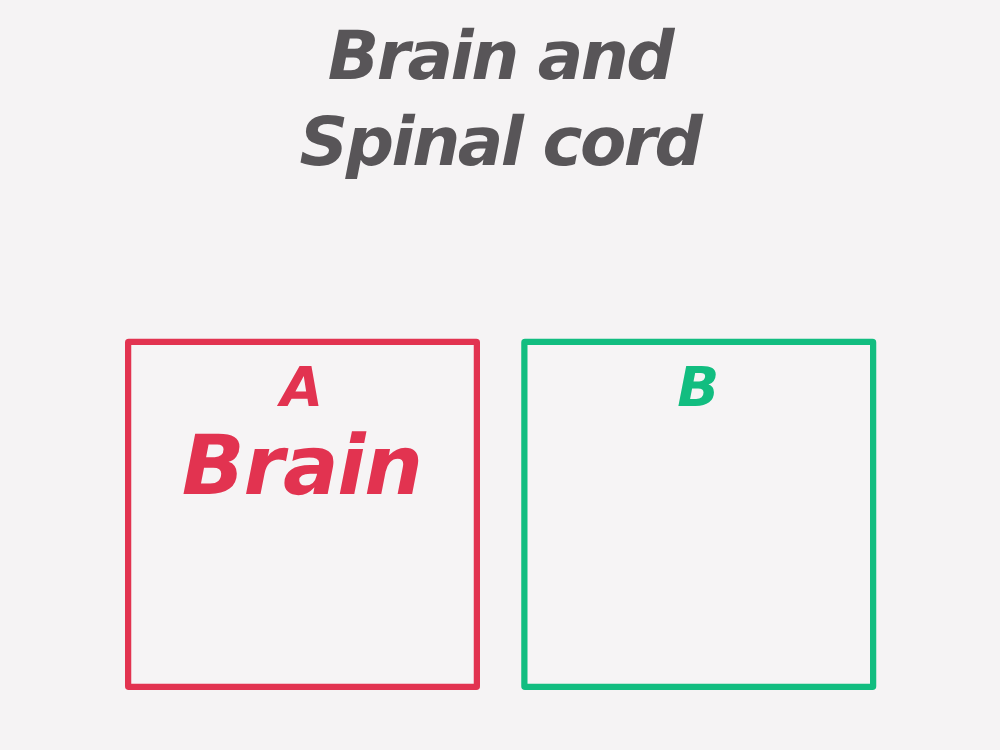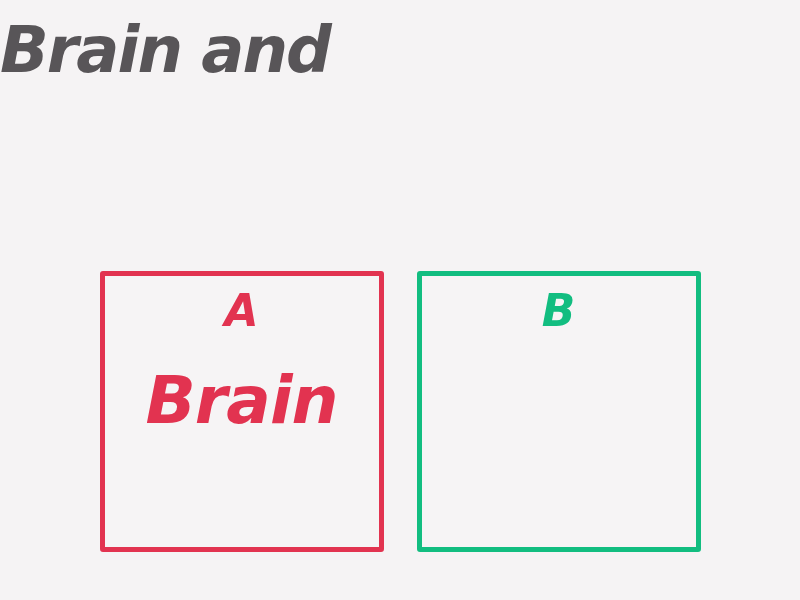--- a/index.html
+++ b/index.html
@@ -12,24 +12,24 @@
     position: relative;
     overflow: hidden;
     background: #f5f3f4;
     font-family: "DejaVu Sans", sans-serif;
   }
   .quiz-title {
     position: absolute;
     top: 10px;
     left: 0;
     right: 0;
-    text-align: left;
+    text-align: center;
     font-style: italic;
     font-weight: 700;
-    font-size: 64px;
+    font-size: 54px;
     line-height: 1.28;
     letter-spacing: -2px;
     color: #585558;
     user-select: none;
   }
   .options-row {
     position: absolute;
     top: 271px;
     left: 0;
     right: 0;
@@ -50,31 +50,31 @@
     cursor: pointer;
     font-style: italic;
     font-weight: 700;
   }
   .option-label {
     margin-top: 10px;
     font-size: 44px;
     line-height: 1.15;
   }
   .option-text {
-    margin-top: 28px;
     font-size: 66px;
     line-height: 1.1;
     letter-spacing: -1px;
   }
 </style>
 </head>
 <body style="background: rgb(245, 243, 244);">
 
 <div class="quiz-title" style="color: rgb(88, 85, 88);">
   <div>Brain and</div>
+  <div>Spinal cord</div>
 </div>
 
 <div class="options-row">
   <div class="option-box" style="color: rgb(226, 51, 80); border-color: rgb(226, 51, 80);">
     <div class="option-label">A</div>
     <div class="option-text">Brain</div>
   </div>
   <div class="option-box" style="color: rgb(18, 189, 128); border-color: rgb(18, 189, 128);">
     <div class="option-label">B</div>
   </div>

